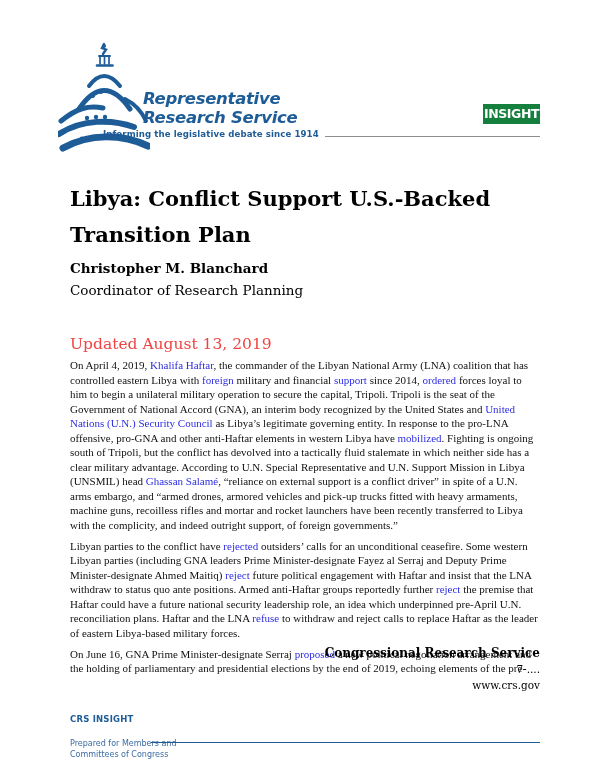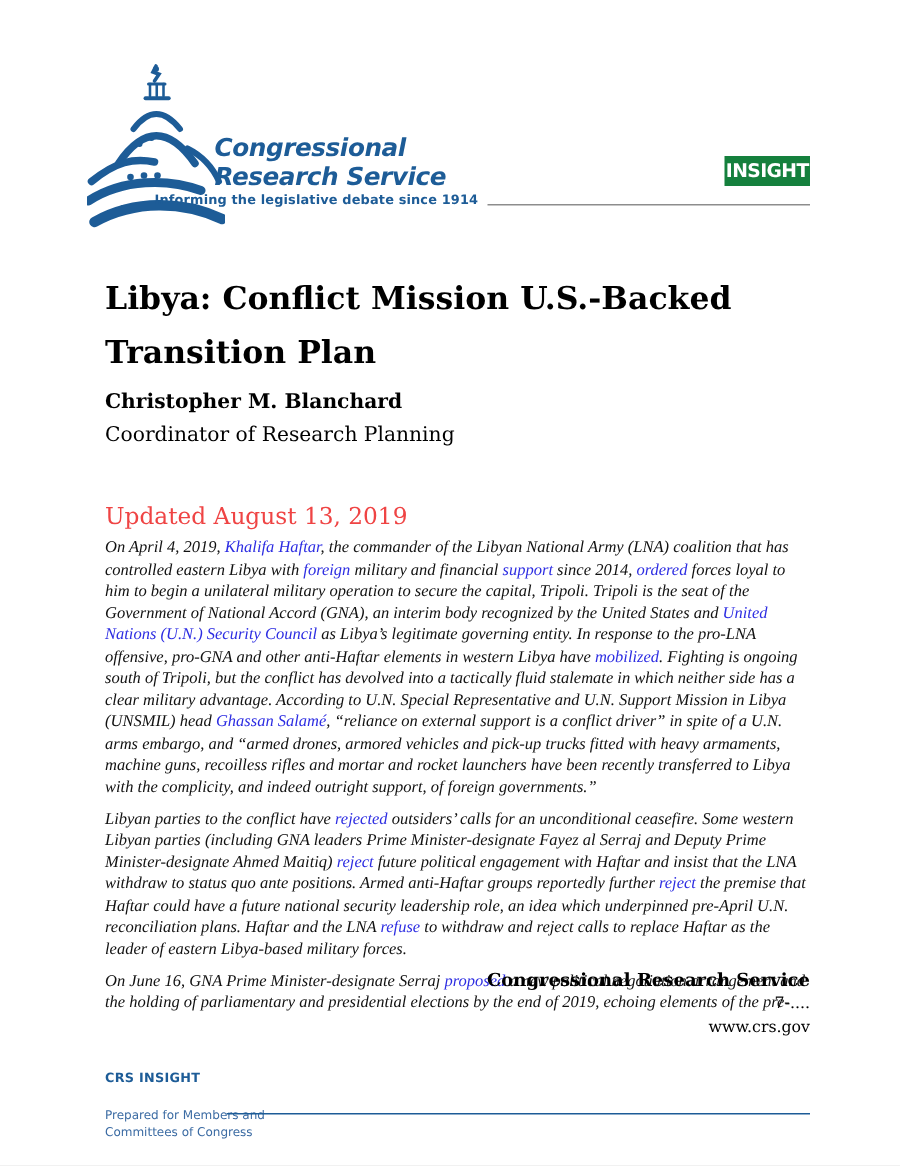--- a/index.html
+++ b/index.html
@@ -46,21 +46,21 @@
   .updated {
     position:absolute; left:70px; top:335px;
     font-family:"DejaVu Serif", serif; font-size:15.5px; color:#ef4444;
   }
 
   
   .body-text { position:absolute; left:70px; top:358px; width:471px; }
   .para {
     margin:0 0 6.5px 0;
     font-family:"Liberation Serif", serif; font-size:11px; line-height:14.5px;
-    color:#111; text-align:left;font-style:italic;
+    color:#111; text-align:left;
   }
   .para .link { color:#2d2de2; text-decoration:none; cursor:pointer; }
 
   
   .footer-right {
     position:absolute; right:60px; top:645px; text-align:right;
     font-family:"DejaVu Serif", serif; font-size:10.5px; line-height:16px; color:#000;
   }
   .footer-right .org { font-weight:bold; font-size:12px; }
   .footer-left {
@@ -95,33 +95,33 @@
       <path d="M67,57 C77,62 84,70 88,79" stroke-width="4"></path>
       <path d="M1,92 C24,77 54,77 76,85" stroke-width="6"></path>
       <circle cx="24" cy="97" r="2.4" fill="#1d5c97" stroke="none"></circle>
       <circle cx="34" cy="95.5" r="2.4" fill="#1d5c97" stroke="none"></circle>
       <circle cx="44" cy="95" r="2.4" fill="#1d5c97" stroke="none"></circle>
       <path d="M5,106 C32,91 64,92 90,104" stroke-width="7"></path>
     </g>
   </svg>
 
   <div class="wordmark">
-    <div>Congressional</div>
+    <div>Representative</div>
     <div>Research Service</div>
   </div>
 
   <div class="tagline-row">
     <span class="tagline">Informing the legislative debate since 1914</span>
     <span class="tag-rule"></span>
   </div>
 
   <div class="insight-badge">INSIGHT</div>
 
   <div class="doc-title">
-    <span>Libya: Conflict Mission U.S.-Backed</span>
+    <span>Libya: Conflict Support U.S.-Backed</span>
     <span>Transition Plan</span>
   </div>
 
   <div class="author-block">
     <div class="author-name">Christopher M. Blanchard</div>
     <div>Coordinator of Research Planning</div>
   </div>
 
   <div class="updated">Updated August 13, 2019</div>
 

